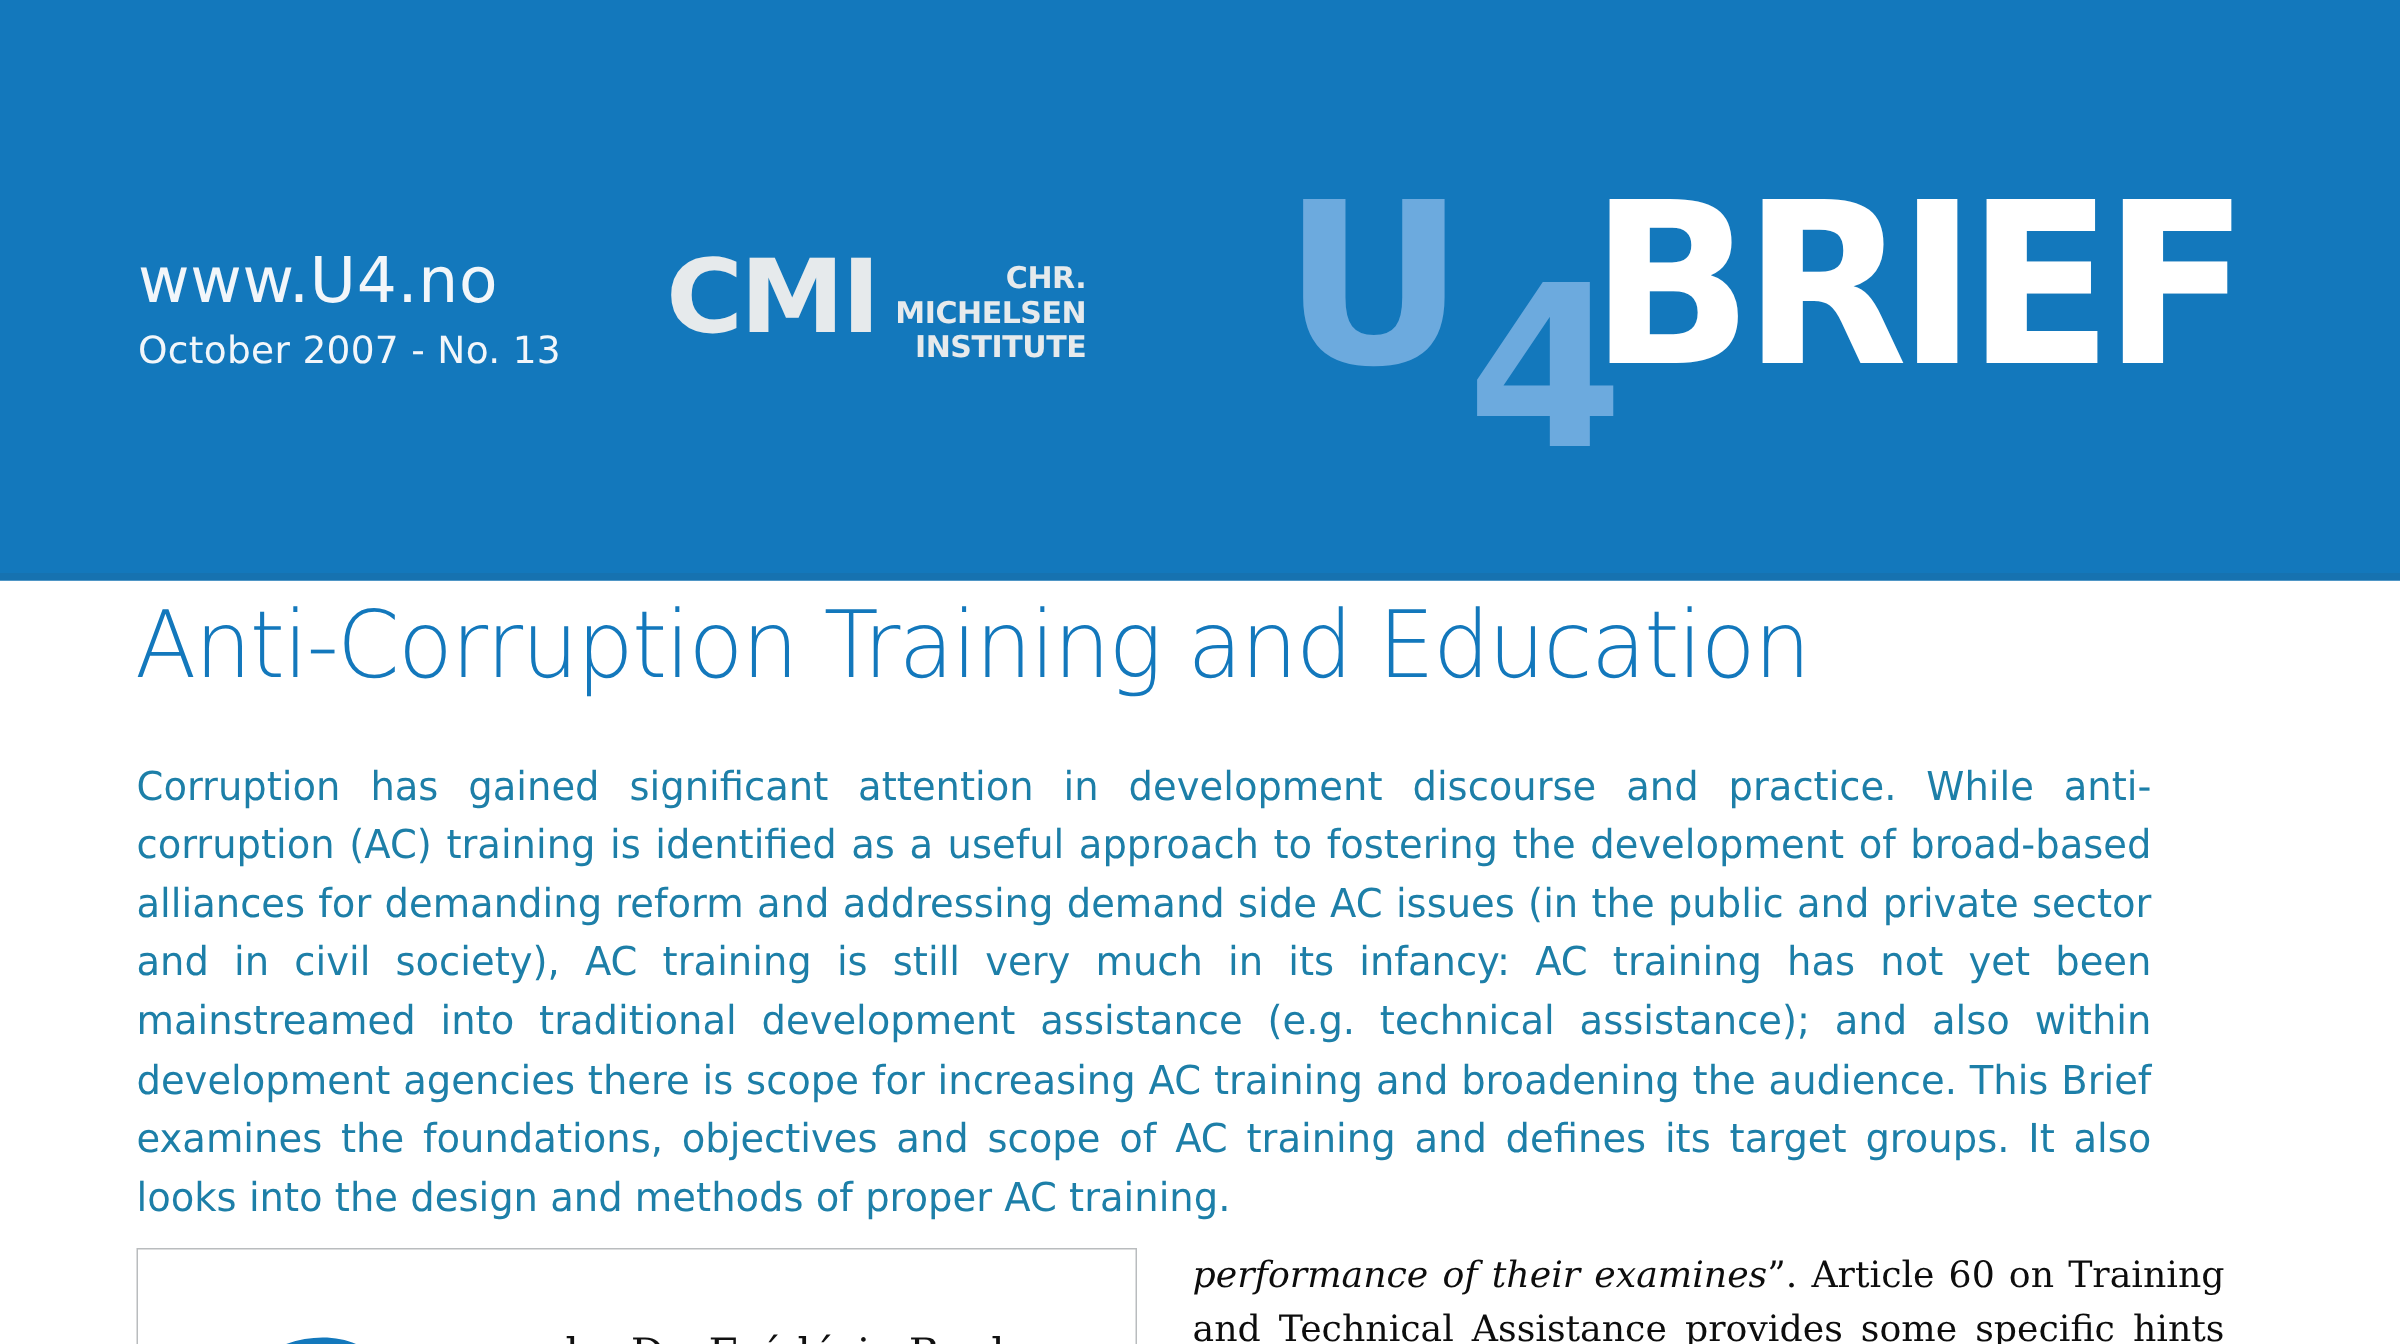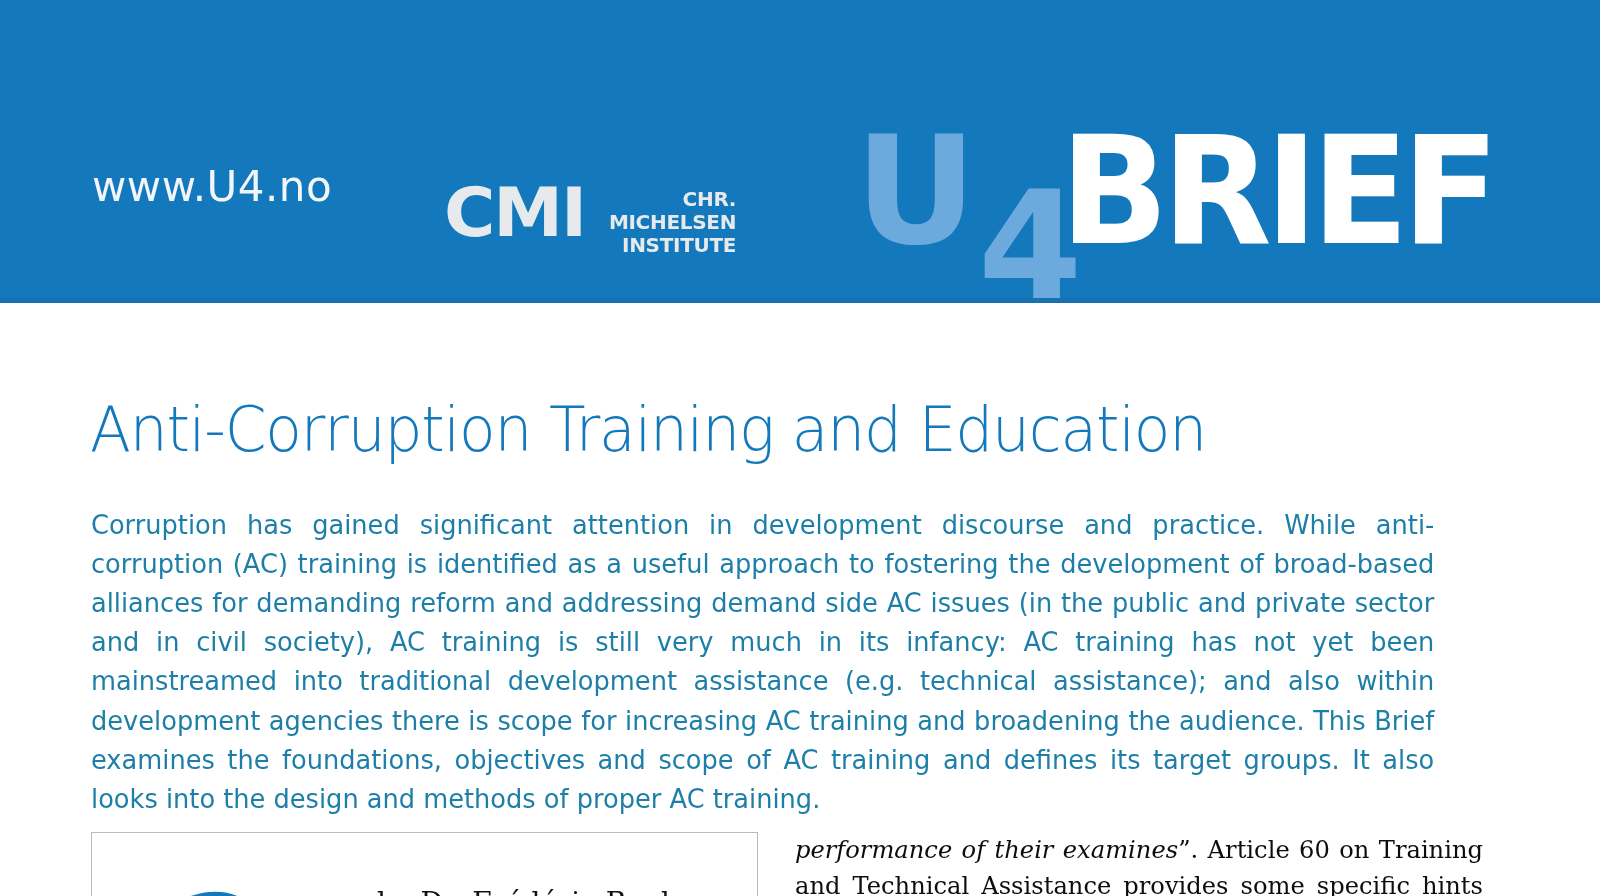--- a/index.html
+++ b/index.html
@@ -13,21 +13,21 @@
     overflow: hidden;
     font-family: "DejaVu Sans", sans-serif;
     position: relative;
   }
 
   
   #masthead {
     position: absolute;
     left: 0; top: 0;
     width: 1600px;
-    height: 303px;
+    height: 387px;
     background: #1378bc;
     border-bottom: 5px solid #1672b0;
     box-sizing: border-box;
   }
 
   #brand-block {
     position: absolute;
     left: 92px;
     top: 166px;
     color: #ffffff;
@@ -48,25 +48,24 @@
     letter-spacing: 0.2px;
     margin-top: 11px;
     color: #f2f6fa;
     white-space: nowrap;
   }
 
   
   #cmi-logo {
     position: absolute;
     left: 444px;
-    top: 182px;
+    top: 168px;
     display: flex;
     align-items: flex-start;
     height: 86px;
-    gap: 12px;
   }
   #cmi-mark {
     font-family: "DejaVu Sans", sans-serif;
     font-weight: bold;
     font-size: 68px;
     line-height: 0.92;
     letter-spacing: -2px;
     color: #e6eaec;
     transform: scaleX(1.03);
     transform-origin: left top;
@@ -206,20 +205,21 @@
     font-style: italic;
   }
 </style>
 </head>
 <body>
 
 <div id="masthead">
 
   <div id="brand-block">
     <div id="brand-url">www.U4.no</div>
+    <div id="brand-issue">October 2007 - No. 13</div>
   </div>
 
   <div id="cmi-logo">
     <div id="cmi-mark">CMI</div>
     <div id="cmi-words">CHR.<br>MICHELSEN<br>INSTITUTE</div>
   </div>
 
   <div id="wordmark">
     <span id="wm-u">U</span>
     <span id="wm-4">4</span>

